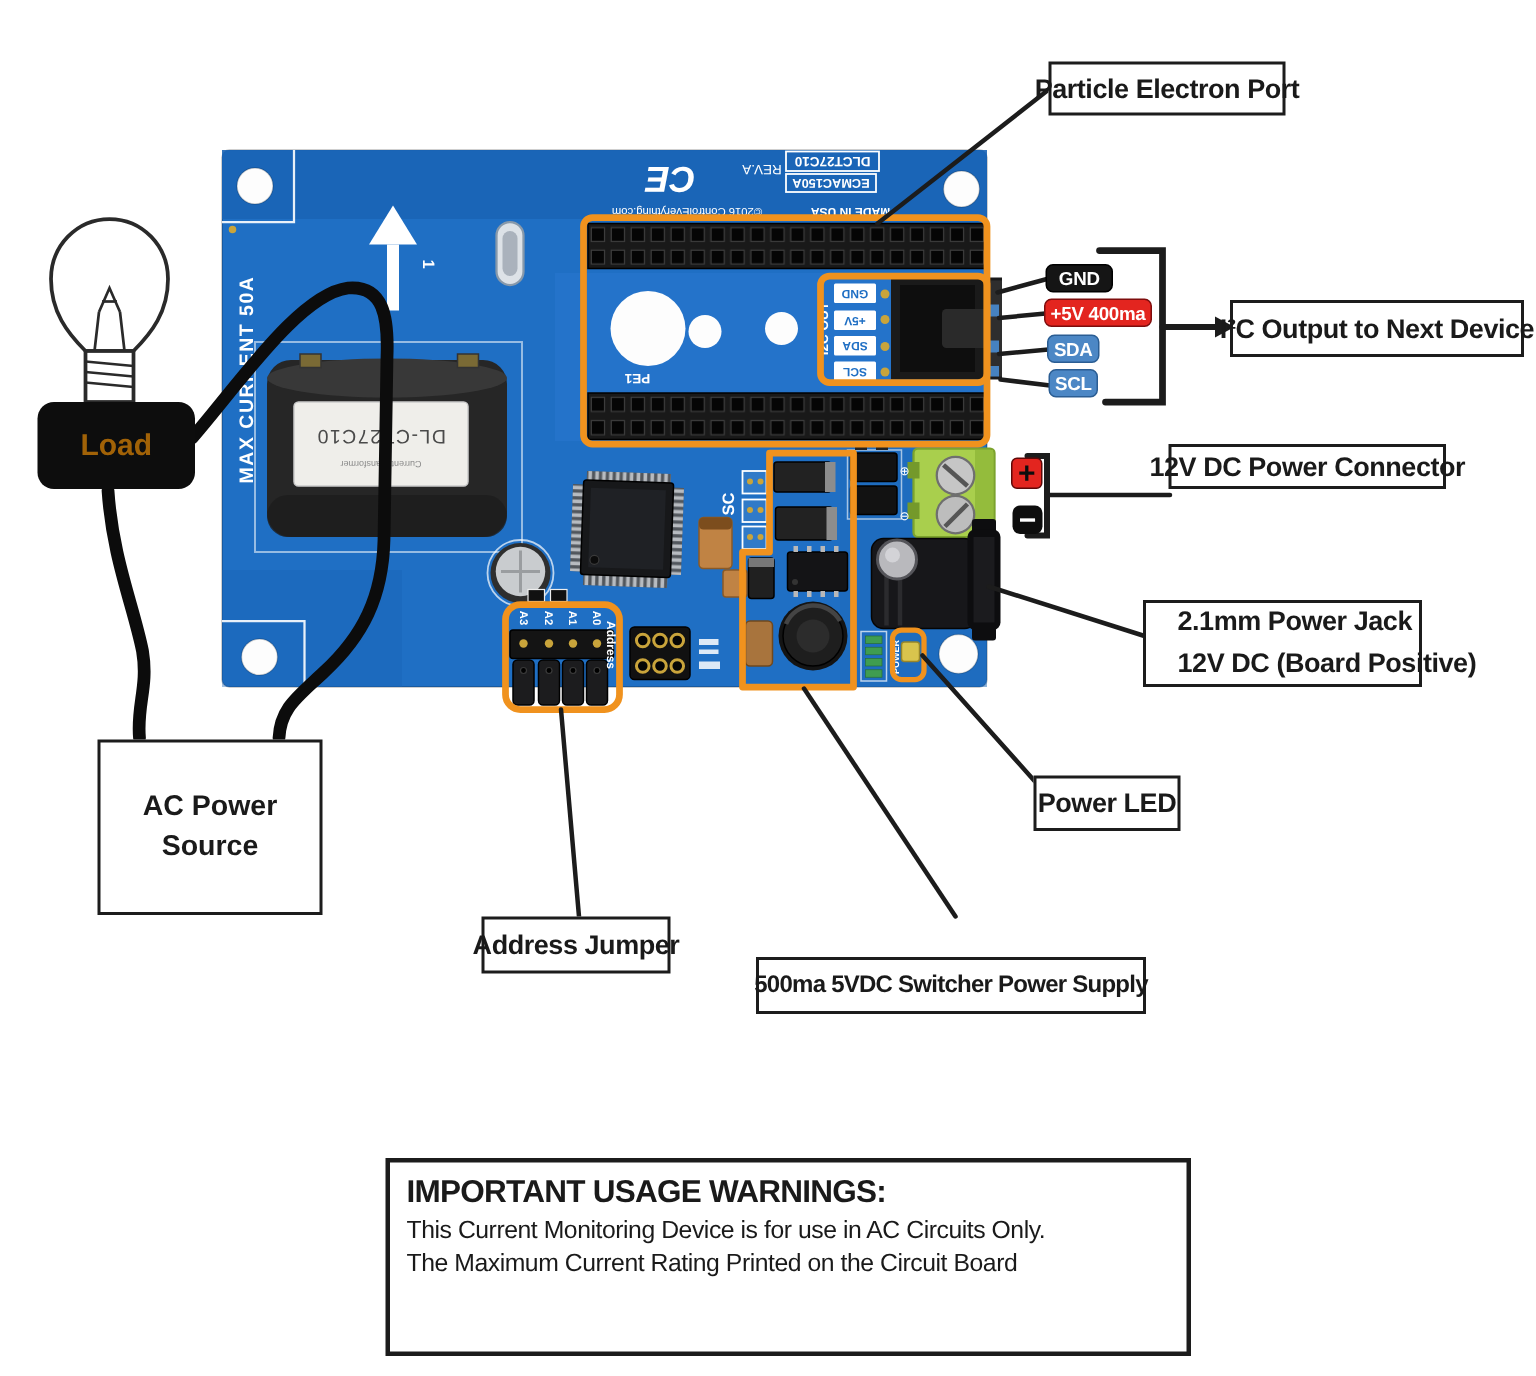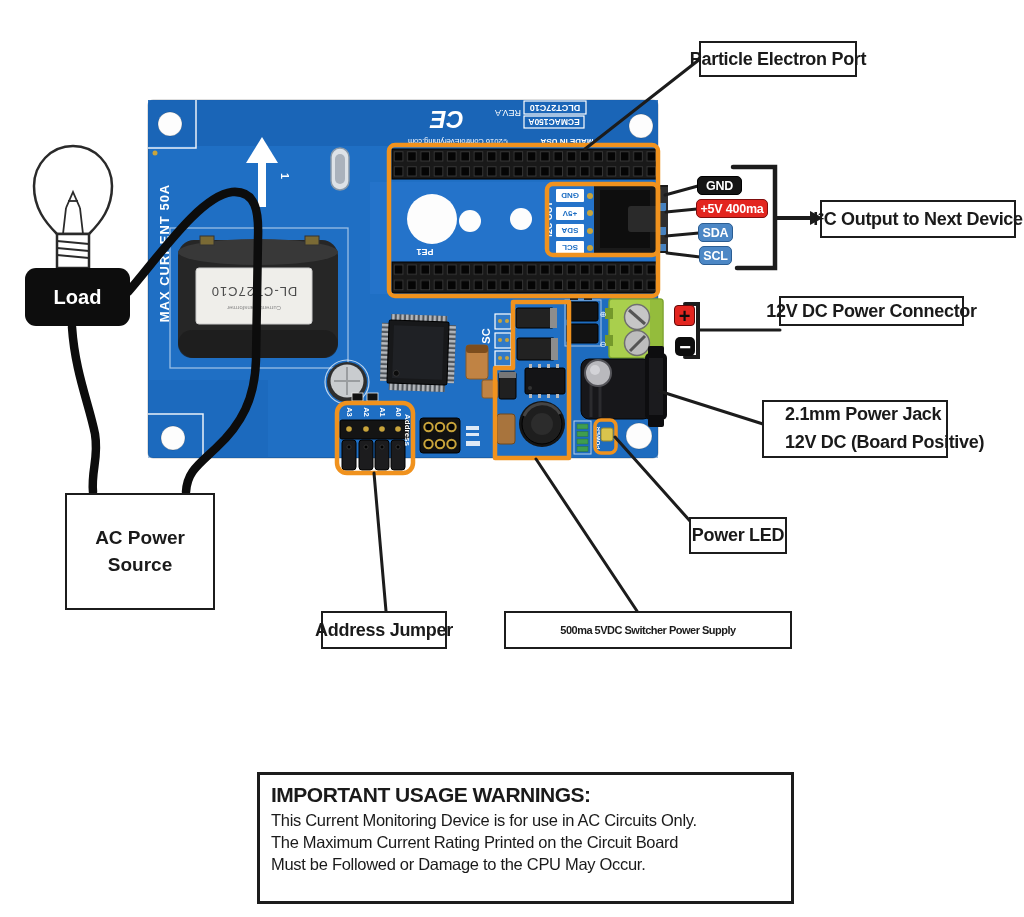--- a/index.html
+++ b/index.html
@@ -25,24 +25,24 @@
   .sym-plus{left:674px;top:305px;width:21px;height:21px;background:#E3251F;border-radius:4px;
             border:1.5px solid #5e0808;color:#0d0d0d;font-size:20px;line-height:1;}
   .sym-minus{left:675px;top:337px;width:20px;height:19px;background:#0d0d0d;border-radius:5px;
             color:#fff;font-size:20px;line-height:1;}
   .lbl-particle{left:699px;top:41px;width:158px;height:36px;}
   .lbl-i2c{left:820px;top:200px;width:196px;height:38px;}
   .lbl-12v{left:779px;top:296px;width:185px;height:30px;}
   .lbl-jack{left:762px;top:400px;width:186px;height:58px;}
   .lbl-led{left:689px;top:517px;width:98px;height:37px;}
   .lbl-addr{left:321px;top:611px;width:126px;height:38px;}
-  .lbl-sw{left:504px;top:611px;width:288px;height:38px;font-size:11px;letter-spacing:-0.5px;}
+  .lbl-sw{left:504px;top:638px;width:260px;height:38px;font-size:16px;letter-spacing:-0.5px;}
   .load-box{position:absolute;left:25px;top:268px;width:105px;height:58px;background:#0d0d0d;
             border-radius:11px;display:flex;align-items:center;justify-content:center;
-            color:#ffffff;font-size:20px;font-weight:bold;z-index:4;}
+            color:#a16207;font-size:20px;font-weight:bold;z-index:4;}
   .ac-box{position:absolute;left:65px;top:493px;width:150px;height:117px;background:#fff;
           border:2.5px solid #1c1c1c;display:flex;flex-direction:column;align-items:center;
           justify-content:center;font-size:19px;font-weight:bold;line-height:1.4;
           box-sizing:border-box;z-index:4;}
   .warn-box{position:absolute;left:240px;top:772px;width:537px;height:132px;background:#fff;
             border:3px solid #1c1c1c;box-sizing:border-box;padding:8px 11px;z-index:5;margin-left:17px;}
   .warn-title{font-size:21px;font-weight:bold;letter-spacing:-0.5px;margin:0 0 3px 0;}
   .warn-line{font-size:16.5px;font-weight:normal;letter-spacing:-0.3px;line-height:1.32;}
 </style>
 </head>
@@ -372,16 +372,15 @@
 
 <div class="ac-box">
   <span>AC Power</span>
   <span>Source</span>
 </div>
 
 <div class="warn-box">
   <div class="warn-title">IMPORTANT USAGE WARNINGS:</div>
   <div class="warn-line">This Current Monitoring Device is for use in AC Circuits Only.</div>
   <div class="warn-line">The Maximum Current Rating Printed on the Circuit Board</div>
-  <div class="warn-line">Must be Followed or Damage to the CPU May Occur.</div>
 </div>
 
 </div>
 
 </body></html>

